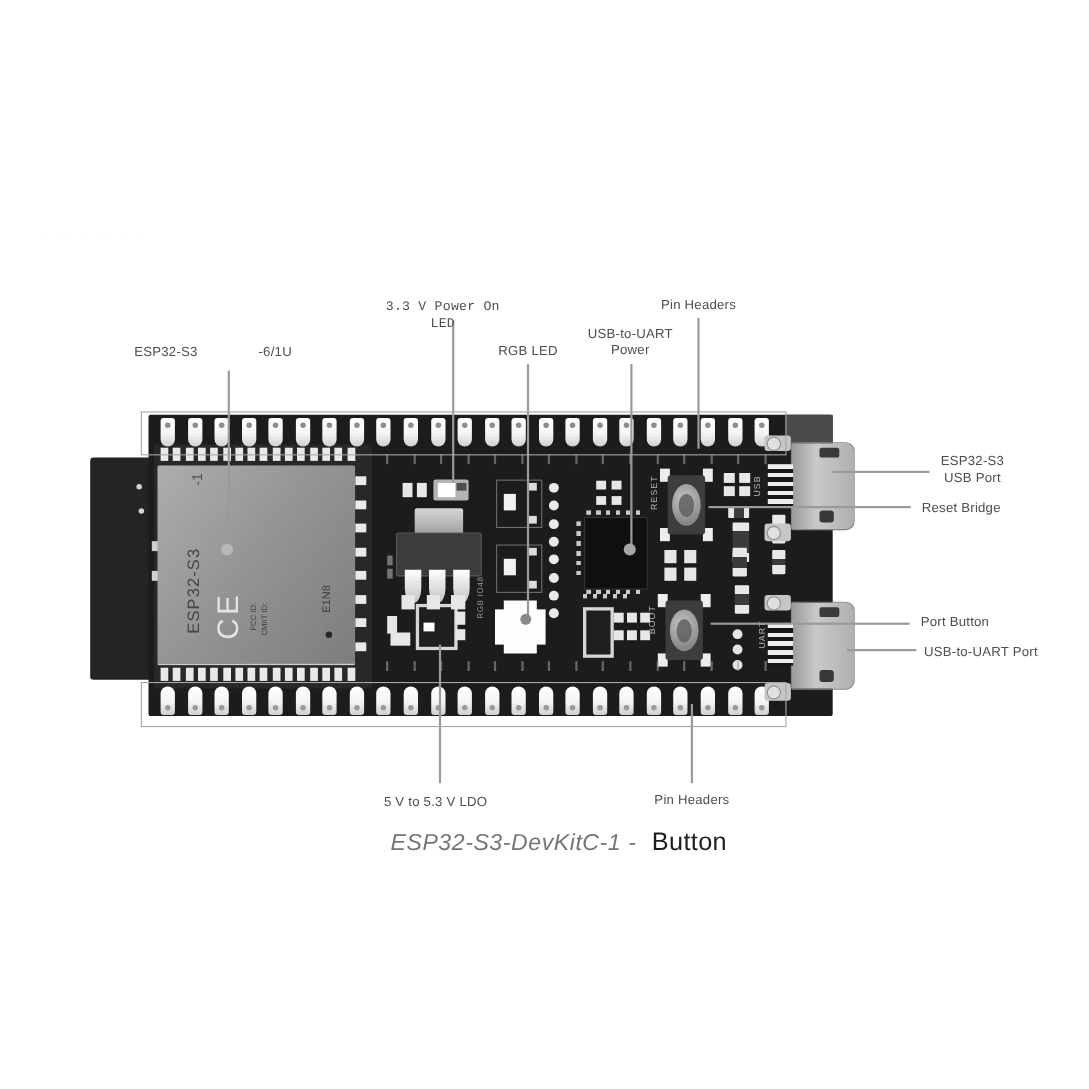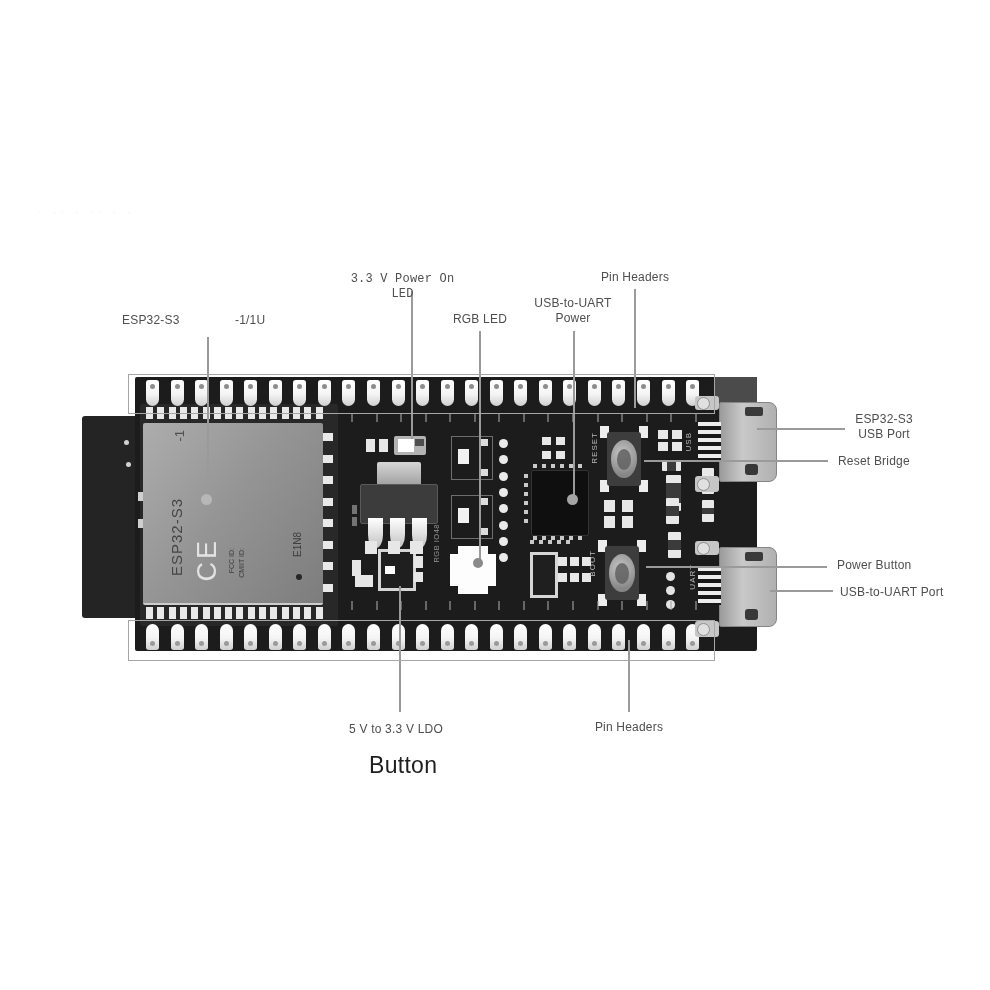--- a/index.html
+++ b/index.html
@@ -374,35 +374,36 @@
   <div class="ldot" style="left:567px;top:494px;width:11px;height:11px;background:#a5a5a5;"></div>
   <div class="leader" style="left:634px;top:289px;width:1.5px;height:119px;"></div>
   <div class="leader" style="left:757px;top:428px;width:88px;height:1.5px;"></div>
   <div class="leader" style="left:644px;top:460px;width:184px;height:1.5px;"></div>
   <div class="leader" style="left:646px;top:566px;width:181px;height:1.5px;"></div>
   <div class="leader" style="left:770px;top:590px;width:63px;height:1.5px;"></div>
   <div class="leader" style="left:628px;top:640px;width:1.5px;height:72px;"></div>
   <div class="leader" style="left:399px;top:586px;width:1.5px;height:126px;"></div>
 
   <div class="label" style="left:122px;top:313px;">ESP32-S3</div>
-  <div class="label" style="left:235px;top:313px;">-1/1U</div>
+  <div class="label" style="left:235px;top:313px;">-6/1U</div>
   <div class="label center" style="left:345px;top:272px;width:115px;font-family:Liberation Mono, monospace;">3.3 V Power On LED</div>
   <div class="label center" style="left:452px;top:312px;width:56px;">RGB LED</div>
   <div class="label center" style="left:528px;top:296px;width:90px;">
     <span style="display:block;">USB-to-UART</span>
     <span style="display:block;">Power</span>
   </div>
   <div class="label center" style="left:598px;top:270px;width:74px;">Pin Headers</div>
   <div class="label center" style="left:848px;top:412px;width:72px;">
     <span style="display:block;">ESP32-S3</span>
     <span style="display:block;">USB Port</span>
   </div>
   <div class="label" style="left:838px;top:454px;">Reset Bridge</div>
-  <div class="label" style="left:837px;top:558px;">Power Button</div>
+  <div class="label" style="left:837px;top:558px;">Port Button</div>
   <div class="label" style="left:840px;top:585px;">USB-to-UART Port</div>
   <div class="label center" style="left:592px;top:720px;width:74px;">Pin Headers</div>
-  <div class="label" style="left:349px;top:722px;">5 V to 3.3 V LDO</div>
+  <div class="label" style="left:349px;top:722px;">5 V to 5.3 V LDO</div>
 
   <div class="caption">
+    <span class="cap-it">ESP32-S3-DevKitC-1 -</span>
     <span class="cap-rg">Button</span>
   </div>
 
 </div>
 
 </body></html>

